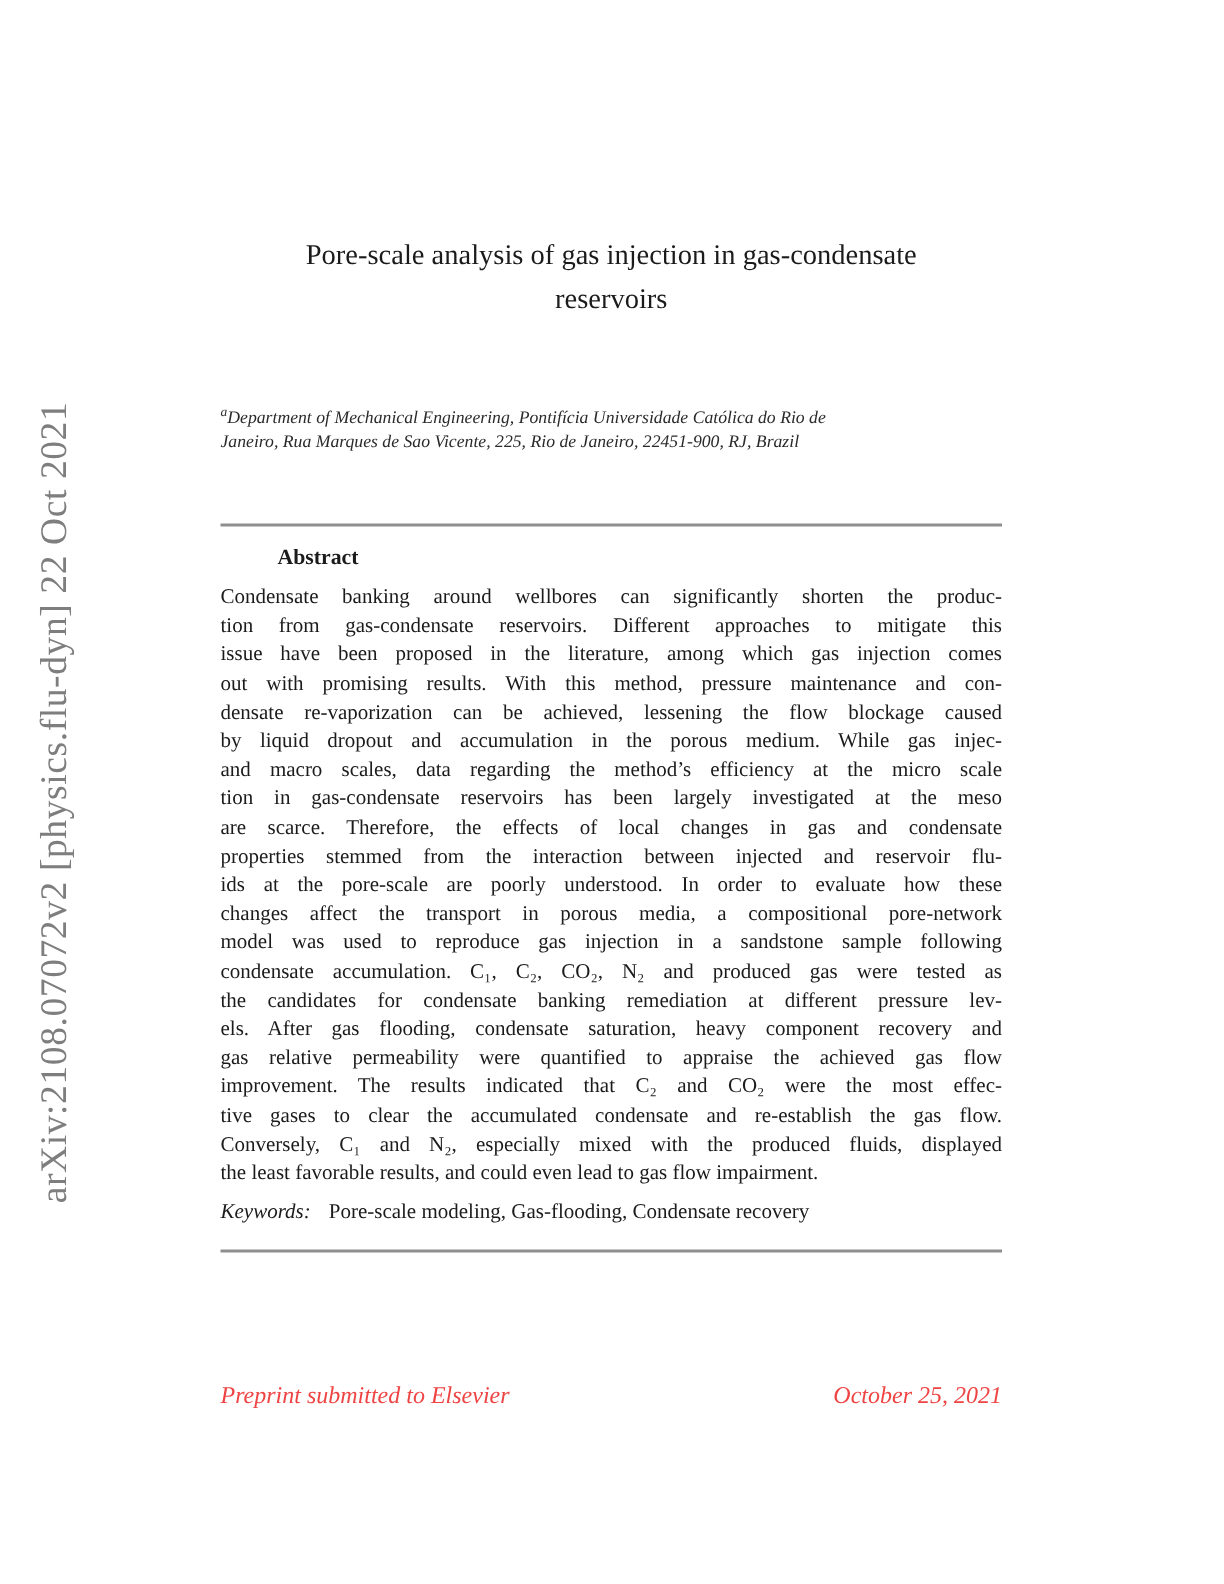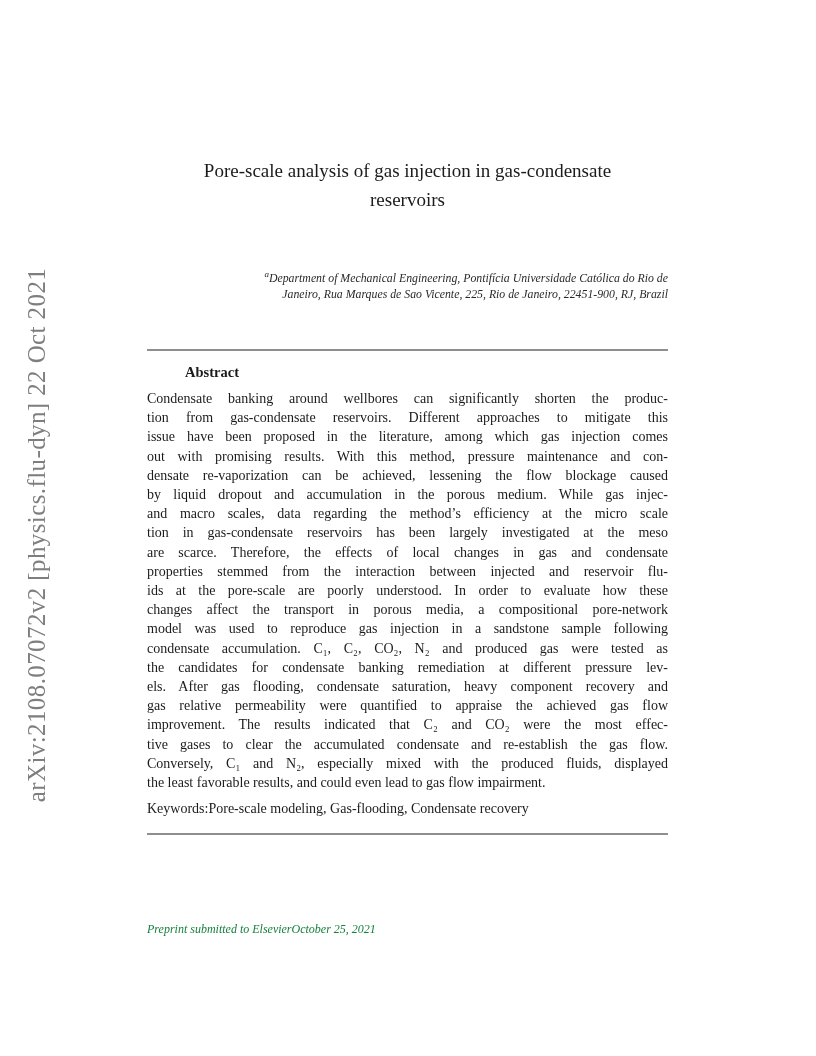--- a/index.html
+++ b/index.html
@@ -51,21 +51,21 @@
   .authors sup, .affiliation sup {
     font-size: 9px;
     vertical-align: super;
     line-height: 0;
   }
   .affiliation {
     position: absolute;
     top: 271px;
     left: 0;
     width: 100%;
-    text-align: right;
+    text-align: left;
     font-style: italic;
     font-size: 11.8px;
     line-height: 15.5px;
     color: #2a2a2a;
   }
   .rule {
     position: absolute;
     left: 0;
     width: 100%;
     height: 2px;
@@ -98,30 +98,33 @@
     text-align-last: left;
   }
   .keywords {
     position: absolute;
     top: 801px;
     left: 0;
     width: 100%;
     font-size: 14px;
   }
   .keywords .kw-label {
+    font-style: italic;
+    margin-right: 12px;
   }
   .footer {
     position: absolute;
     top: 922px;
     left: 0;
     width: 100%;
     display: flex;
+    justify-content: space-between;
     font-style: italic;
-    font-size: 12px;
-    color: #15803d;
+    font-size: 16px;
+    color: #ef4444;
   }
 </style>
 </head>
 <body>
 
 <div class="page">
 
   <div class="arxiv-stamp" style="color: rgb(126, 126, 126);">arXiv:2108.07072v2  [physics.flu-dyn]  22 Oct 2021</div>
 
   <div class="column">

